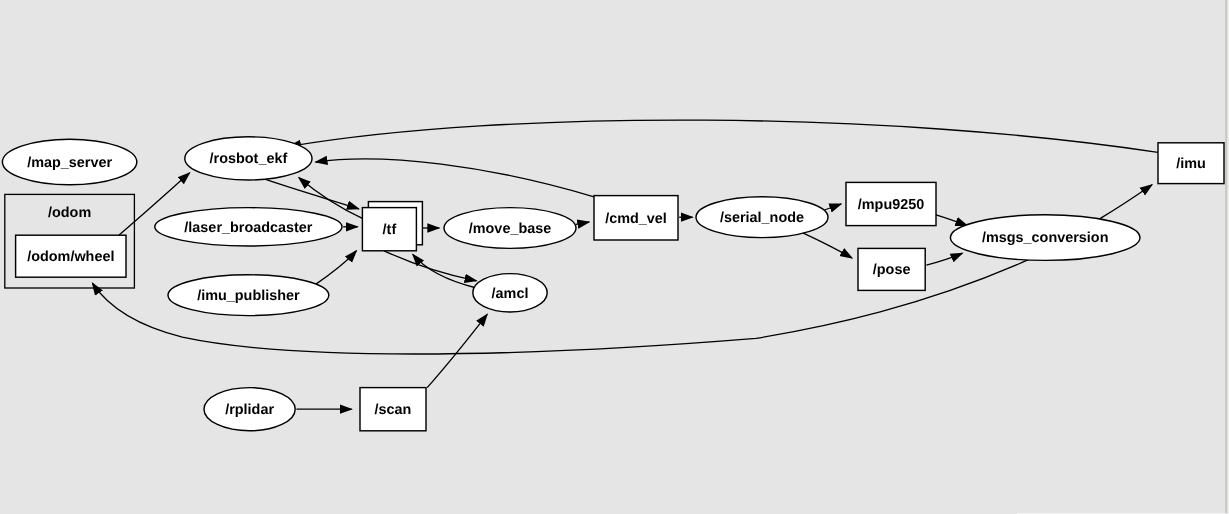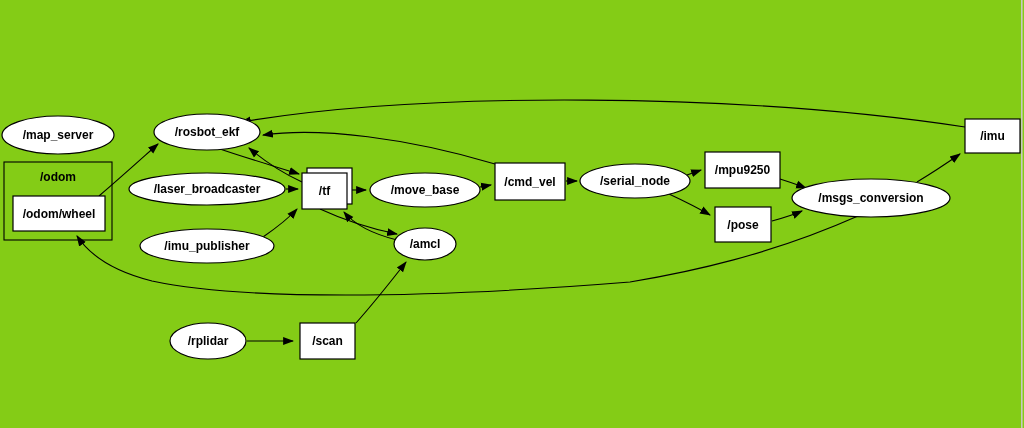--- a/index.html
+++ b/index.html
@@ -37,21 +37,21 @@
     font-family: "Liberation Sans", sans-serif;
     font-size: 12px;
     font-weight: bold;
     fill: #000000;
     text-anchor: middle;
   }
 </style>
 </head>
 <body>
 
-<div id="canvas-wrap" style="background: #84cc16;">
+<div id="canvas-wrap" style="background: #e5e5e5;">
   <svg id="graph-svg" width="1024" height="428" viewBox="0 0 1024 428">
     <defs>
       <marker id="arrow" viewBox="0 0 10 10" refX="9" refY="5" markerWidth="10" markerHeight="10" orient="auto-start-reverse">
         <path d="M0,1.4 L10,5 L0,8.6 z" fill="#000000"></path>
       </marker>
     </defs>
     <g id="edges-layer">
         <path d="M 99,196 C 119,179 140,160 158,144" class="edge-path" marker-end="url(#arrow)"></path>
         <path d="M 965,127 C 740,93 425,91 241,122" class="edge-path" marker-end="url(#arrow)"></path>
         <path d="M 495,164 C 408,138 320,127 263,135" class="edge-path" marker-end="url(#arrow)"></path>

